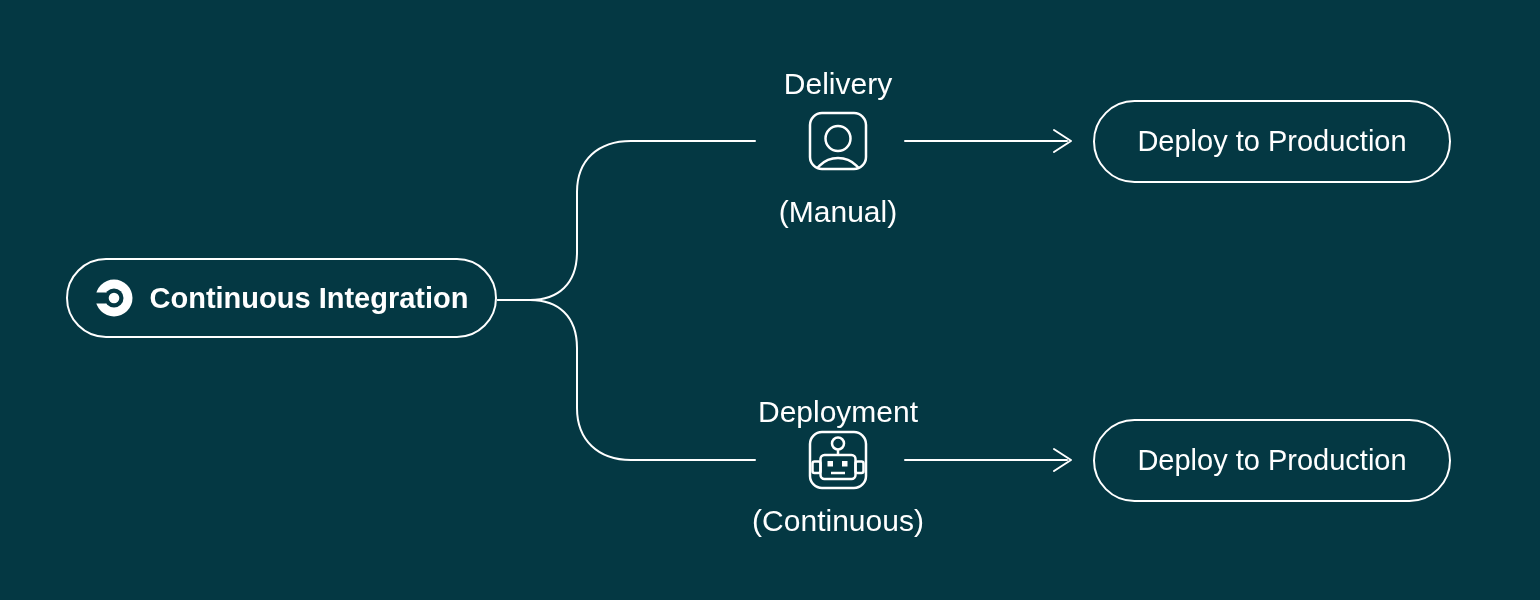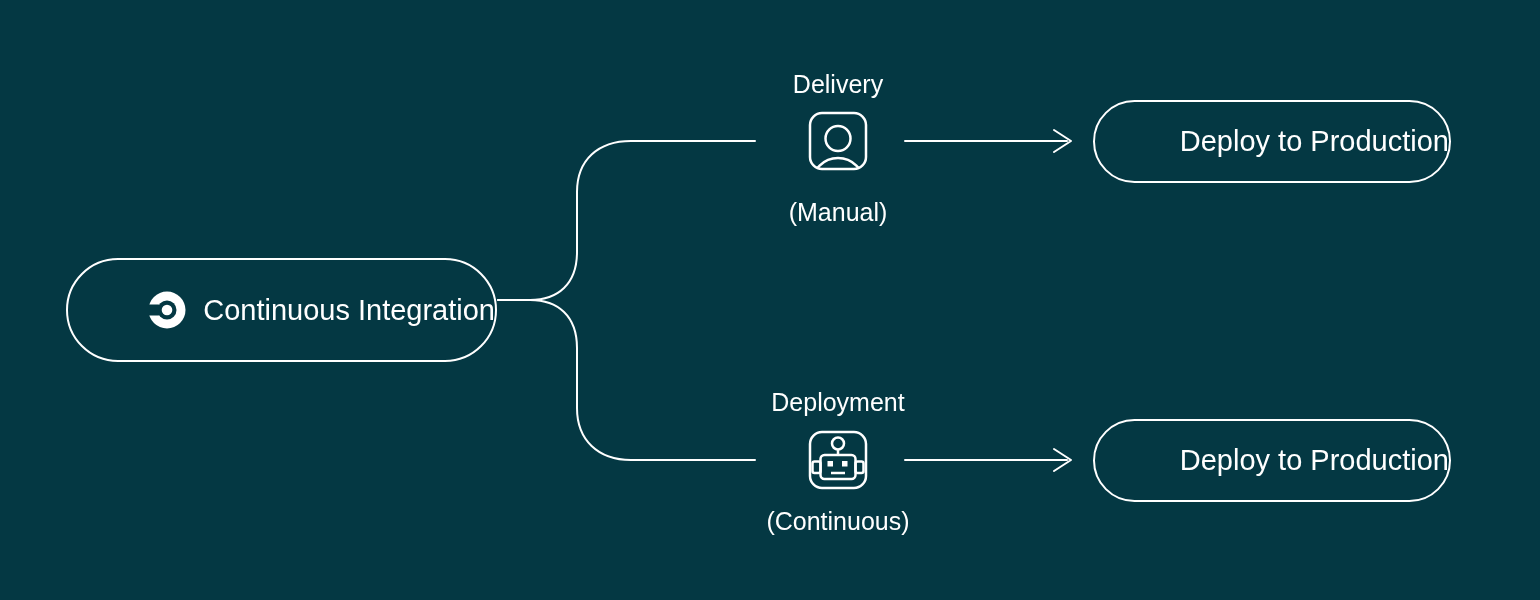--- a/index.html
+++ b/index.html
@@ -12,53 +12,53 @@
     width:1540px;height:600px;
     background:var(--bg);
     color:var(--fg);
     font-family:"Liberation Sans","DejaVu Sans",sans-serif;
     overflow:hidden;
   }
   .wires{position:absolute;left:0;top:0;width:1540px;height:600px;}
   .wires path{stroke:var(--fg);stroke-width:2;fill:none;stroke-linecap:round;stroke-linejoin:round;}
   .pill{
     position:absolute;
-    display:flex;align-items:center;justify-content:flex-end;gap:17px;
+    display:flex;align-items:center;justify-content:center;gap:17px;
     border:2px solid var(--fg);
     border-radius:999px;
     box-sizing:border-box;
     font-size:29px;
     white-space:nowrap;
   }
   .pill .logo{display:flex;align-items:center;}
   .center-label{
     position:absolute;
     transform:translateX(-50%);
-    font-size:25px;
+    font-size:30px;
     line-height:32px;
     white-space:nowrap;
   }
   .icon-box{position:absolute;width:60px;height:60px;color:var(--fg);}
   .icon-box svg{display:block;width:60px;height:60px;}
 </style>
 </head>
 <body>
 
 <div class="canvas">
 
   <svg class="wires">
     <path d="M 498 300 L 530 300 C 558 300 577 284 577 252 L 577 192 C 577 160 598 141 631 141 L 755 141"></path>
     <path d="M 498 300 L 530 300 C 558 300 577 316 577 348 L 577 408 C 577 440 598 460 631 460 L 755 460"></path>
     <path d="M 905 141 L 1067 141"></path>
     <path d="M 1054 130 L 1071 141 L 1054 152"></path>
     <path d="M 905 460 L 1067 460"></path>
     <path d="M 1054 449 L 1071 460 L 1054 471"></path>
   </svg>
 
-  <div class="pill" style="left:66px;top:258px;width:431px;height:104px;">
+  <div class="pill" style="left:66px;top:258px;width:431px;height:80px;font-weight:bold;">
     <span class="logo">
       <svg width="38" height="38" viewBox="0 0 38 38">
         <circle cx="19" cy="19" r="18.5" fill="currentColor"></circle>
         <circle cx="19" cy="19" r="9.5" fill="var(--bg)"></circle>
         <rect x="-2" y="13.4" width="14.5" height="11.2" rx="2" fill="var(--bg)"></rect>
         <circle cx="19" cy="19" r="5.3" fill="currentColor"></circle>
       </svg>
     </span>
     <span>Continuous Integration</span>
   </div>
@@ -73,21 +73,21 @@
         </defs>
       <rect x="2" y="2" width="56" height="56" rx="12" fill="none" stroke="currentColor" stroke-width="2.5"></rect>
       <g clip-path="url(#clipUser)" fill="none" stroke="currentColor" stroke-width="2.5">
         <circle cx="30" cy="27.5" r="12.5"></circle>
         <circle cx="30" cy="73" r="26"></circle>
       </g>
     </svg>
   </div>
   <div class="center-label" style="left:838px;top:188px;margin-top:8px;">(Manual)</div>
 
-  <div class="center-label" style="left:838px;top:386px;text-align:center;">Deployment</div>
+  <div class="center-label" style="left:838px;top:396px;text-align:center;">Deployment</div>
   <div class="icon-box" style="left:808px;top:430px;">
     <svg viewBox="0 0 60 60">
       <rect x="2" y="2" width="56" height="56" rx="12" fill="none" stroke="currentColor" stroke-width="2.5"></rect>
       <circle cx="30" cy="13.5" r="6" fill="none" stroke="currentColor" stroke-width="2.5"></circle>
       <line x1="30" y1="19.5" x2="30" y2="25" stroke="currentColor" stroke-width="2.5"></line>
       <rect x="12.5" y="25" width="35" height="24" rx="4" fill="none" stroke="currentColor" stroke-width="2.5"></rect>
       <rect x="4.5" y="31.5" width="8" height="11.5" rx="2" fill="none" stroke="currentColor" stroke-width="2.5"></rect>
       <rect x="47.5" y="31.5" width="8" height="11.5" rx="2" fill="none" stroke="currentColor" stroke-width="2.5"></rect>
       <rect x="19.5" y="31" width="5.5" height="5.5" fill="currentColor"></rect>
       <rect x="34" y="31" width="5.5" height="5.5" fill="currentColor"></rect>

